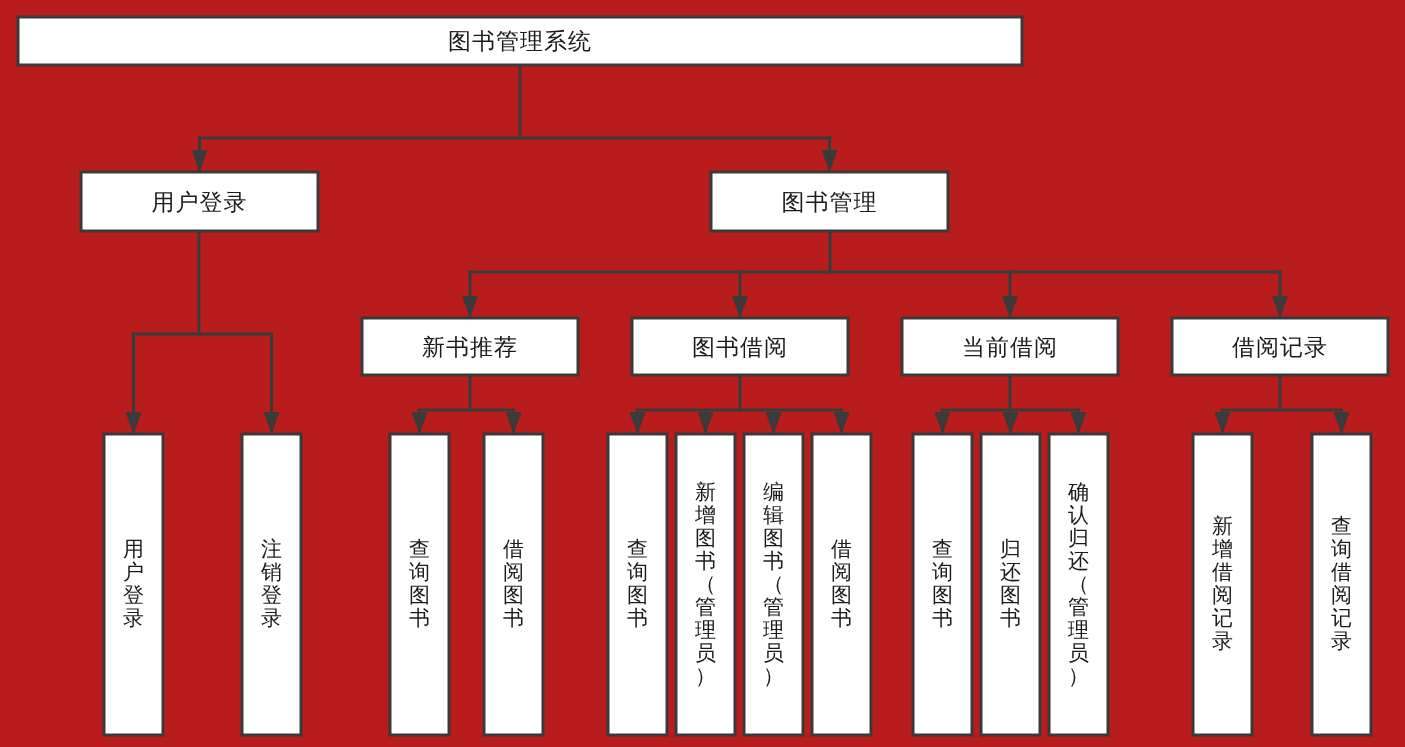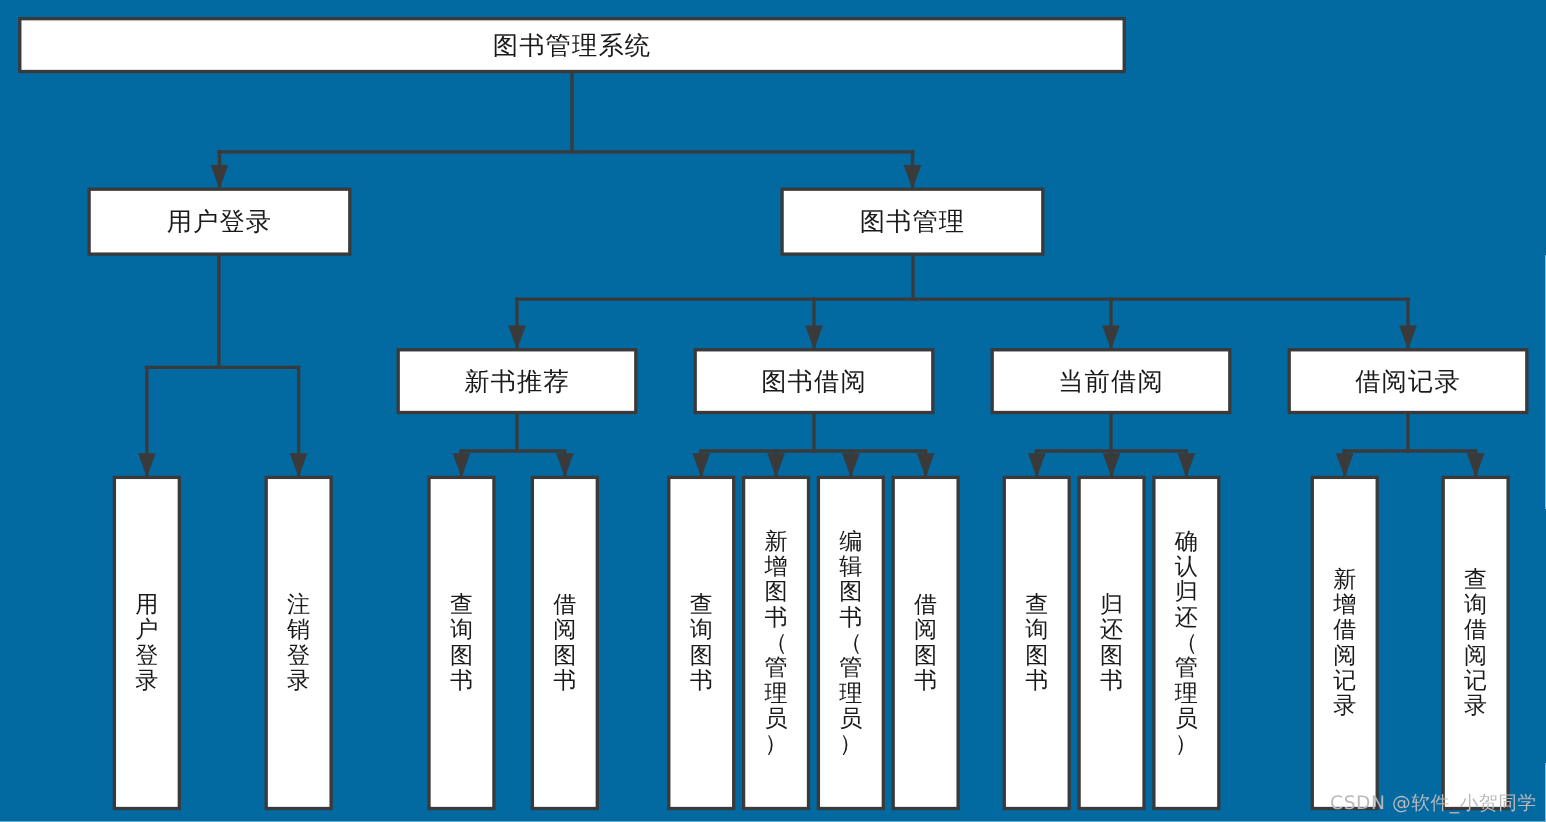--- a/index.html
+++ b/index.html
@@ -10,21 +10,21 @@
   body {
     width: 1405px;
     height: 747px;
     font-family: "DejaVu Sans", "Liberation Sans", sans-serif;
     overflow: hidden;
   }
   #diagram-root {
     position: relative;
     width: 1405px;
     height: 747px;
-    background: #0369a1;
+    background: #b91c1c;
   }
   svg.tree-canvas {
     position: absolute;
     left: 0;
     top: 0;
     width: 1405px;
     height: 747px;
     display: block;
   }
   .node-rect {
@@ -191,14 +191,13 @@
           <rect x="1193" y="434" width="59" height="301" class="node-rect"></rect>
           <text x="1222.5" y="533.44" text-anchor="middle" font-size="21" fill="#1a1a1a" font-family="&quot;DejaVu Sans&quot;,&quot;Liberation Sans&quot;,sans-serif"><tspan x="1222.5" dy="0">新</tspan><tspan x="1222.5" dy="23">增</tspan><tspan x="1222.5" dy="23">借</tspan><tspan x="1222.5" dy="23">阅</tspan><tspan x="1222.5" dy="23">记</tspan><tspan x="1222.5" dy="23">录</tspan></text>
         </g>
         <g>
           <rect x="1312" y="434" width="59" height="301" class="node-rect"></rect>
           <text x="1341.5" y="533.44" text-anchor="middle" font-size="21" fill="#1a1a1a" font-family="&quot;DejaVu Sans&quot;,&quot;Liberation Sans&quot;,sans-serif"><tspan x="1341.5" dy="0">查</tspan><tspan x="1341.5" dy="23">询</tspan><tspan x="1341.5" dy="23">借</tspan><tspan x="1341.5" dy="23">阅</tspan><tspan x="1341.5" dy="23">记</tspan><tspan x="1341.5" dy="23">录</tspan></text>
         </g>
       </g>
   </svg>
 
-  <div class="watermark-text">CSDN @软件_小贺同学</div>
 </div>
 
 </body></html>

